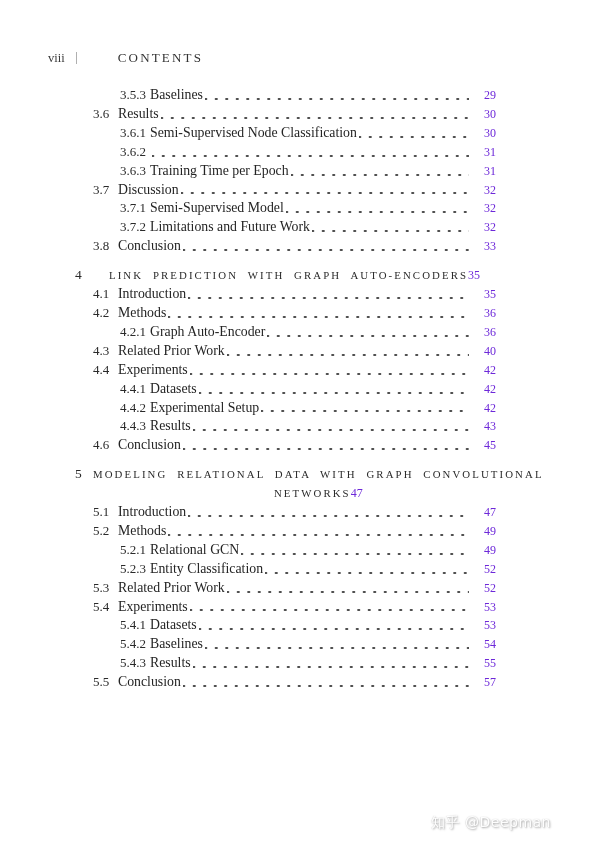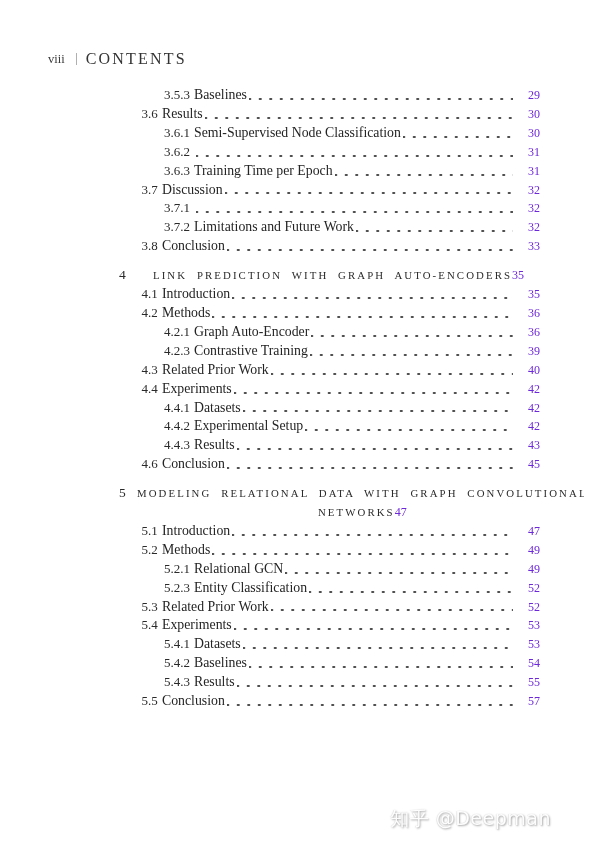--- a/index.html
+++ b/index.html
@@ -26,47 +26,47 @@
     color: #3a3a3a;
   }
   .hsep {
     display: inline-block;
     width: 0;
     height: 12px;
     border-left: 1px solid #b0b0b0;
     margin: 0 9px 0 11px;
   }
   .htitle {
-    font-size: 16px;
+    font-size: 13px;
     letter-spacing: 2.2px;
     word-spacing: 3px;
     color: #333333;
+    margin-left: 32px;
   }
 
   
   .toc {
     position: absolute;
     left: 75px;
     top: 86px;
     width: 421px;
-    margin-left: 44px;
   }
   .row {
     display: flex;
     align-items: baseline;
     line-height: 18.9px;
     font-size: 13.8px;
     white-space: nowrap;
   }
   .num {
     flex: none;
     font-size: 13px;
     color: #2a2a2a;
   }
-  .section .num    { margin-left: 18px; width: 25px; text-align: center; }
+  .section .num    { margin-left: 18px; width: 25px; }
   .subsection .num { margin-left: 45px; width: 30px; }
   .title {
     flex: none;
     color: #242424;
   }
   .dots {
     flex: 1;
     align-self: stretch;
     margin: 0 3px 0 2px;
     background-image: radial-gradient(circle, #4a4a4a 1.05px, rgba(0,0,0,0) 1.35px);
@@ -104,21 +104,21 @@
     color: #2a2a2a;
   }
   .ch-line .pagecol { width: auto; }
 
   
   .watermark {
     position: absolute;
     right: 33px;
     bottom: 16px;
     font-family: "DejaVu Sans", sans-serif;
-    font-size: 19px;
+    font-size: 14px;
     color: rgba(255, 255, 255, 0.96);
     text-shadow: 1px 1px 2px rgba(150, 150, 150, 0.85),
                  -0.5px -0.5px 1px rgba(190, 190, 190, 0.5);
     letter-spacing: 0.5px;
   }
 </style>
 </head>
 <body>
 
 <div class="page">
@@ -160,20 +160,21 @@
         <span class="pagecol">31</span>
       </div>
       <div class="row section">
         <span class="num">3.7</span>
         <span class="title">Discussion</span>
         <span class="dots"></span>
         <span class="pagecol">32</span>
       </div>
       <div class="row subsection">
         <span class="num">3.7.1</span>
+        <span class="title">Semi-Supervised Model</span>
         <span class="dots"></span>
         <span class="pagecol">32</span>
       </div>
       <div class="row subsection">
         <span class="num">3.7.2</span>
         <span class="title">Limitations and Future Work</span>
         <span class="dots"></span>
         <span class="pagecol">32</span>
       </div>
       <div class="row section">
@@ -201,26 +202,20 @@
         <span class="num">4.2</span>
         <span class="title">Methods</span>
         <span class="dots"></span>
         <span class="pagecol">36</span>
       </div>
       <div class="row subsection">
         <span class="num">4.2.1</span>
         <span class="title">Graph Auto-Encoder</span>
         <span class="dots"></span>
         <span class="pagecol">36</span>
-      </div>
-      <div class="row subsection">
-        <span class="num">4.2.3</span>
-        <span class="title">Contrastive Training</span>
-        <span class="dots"></span>
-        <span class="pagecol">39</span>
       </div>
       <div class="row section">
         <span class="num">4.3</span>
         <span class="title">Related Prior Work</span>
         <span class="dots"></span>
         <span class="pagecol">40</span>
       </div>
       <div class="row section">
         <span class="num">4.4</span>
         <span class="title">Experiments</span>

